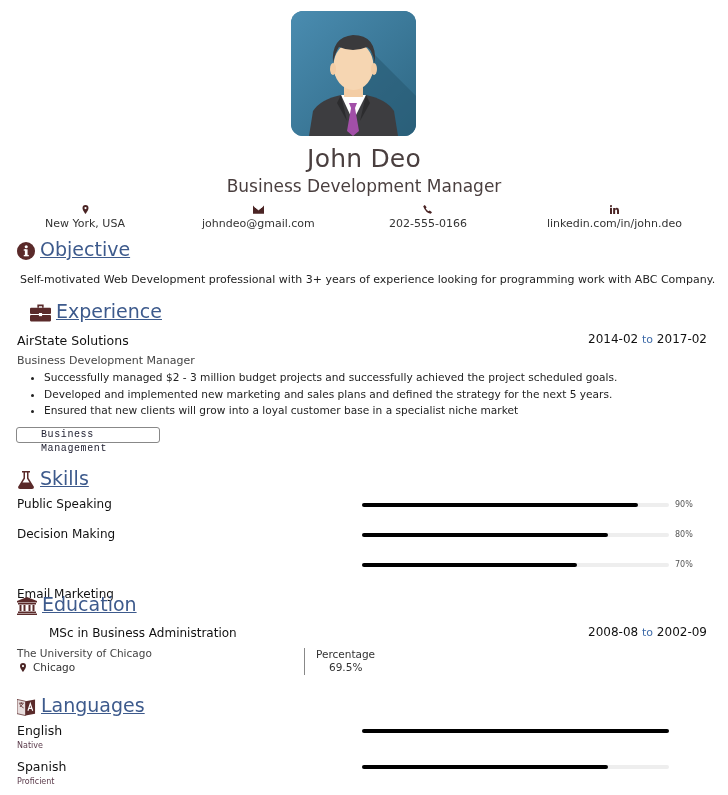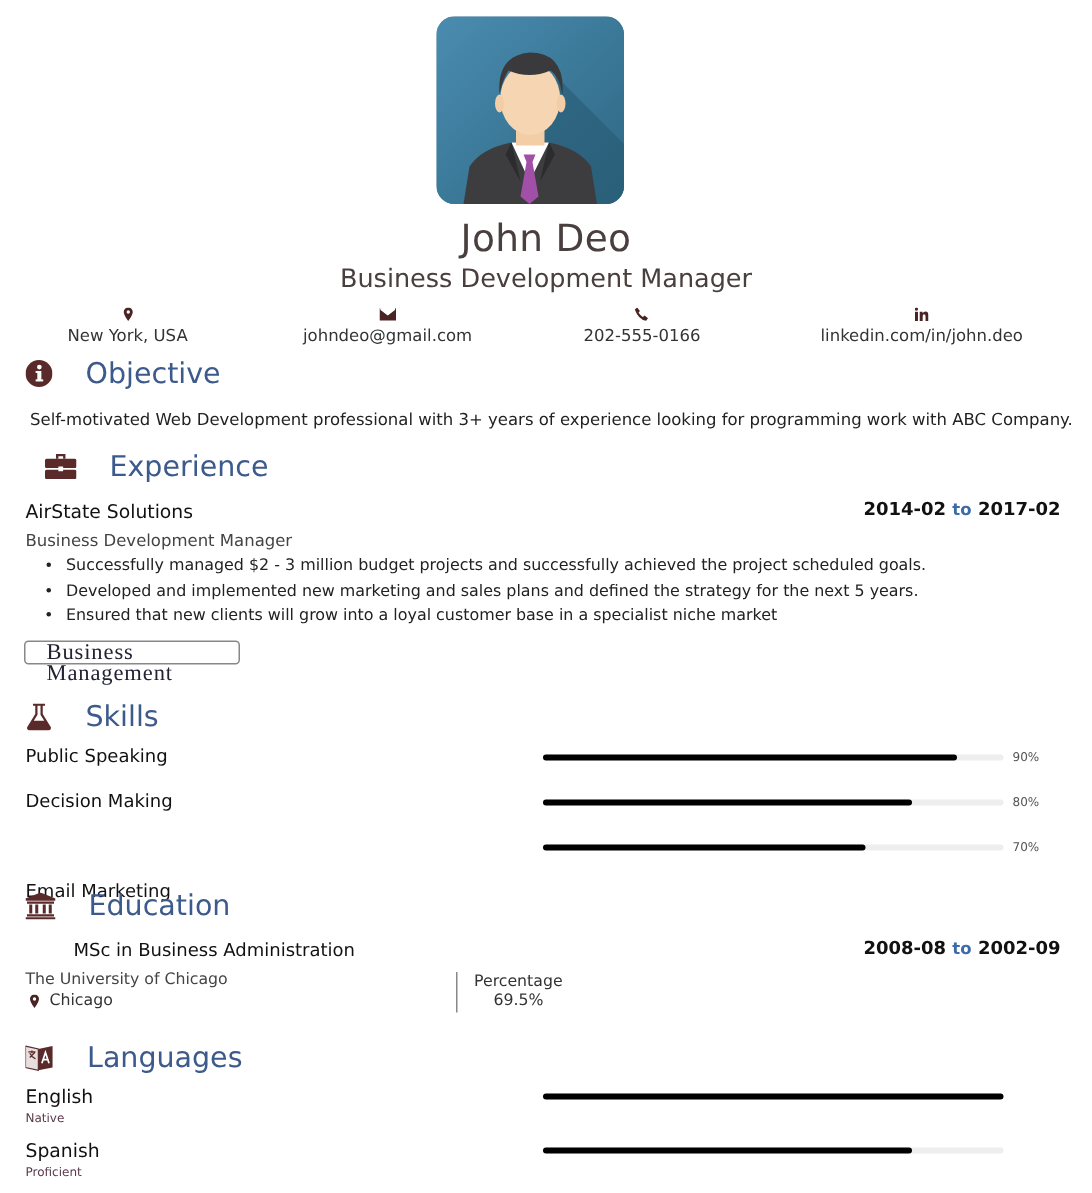--- a/index.html
+++ b/index.html
@@ -18,37 +18,37 @@
     position: absolute; left: 0; top: 176px; width: 728px; text-align: center;
     font-size: 17px; color: #4a3f3f;
   }
   .contact {
     position: absolute; top: 205px; font-size: 11px; color: #333; white-space: nowrap;
     display: flex; align-items: center; gap: 3px; flex-direction: column;
   }
   .contact svg { width: 9px; height: 9px; fill: #4a2424; }
 
   .section-head {
-    position: absolute; left: 17px; display: flex; align-items: center; gap: 22px;
-    font-size: 19px; color: #3d5a8c;
+    position: absolute; left: 17px; display: flex; align-items: flex-end; gap: 5px;
+    font-size: 19px; color: #3d5a8c; text-decoration: underline;
   }
   .section-head svg { width: 18px; height: 18px; fill: #5a2a2a; }
 
   .objective-text { position: absolute; left: 20px; top: 273px; font-size: 11px; color: #222; }
 
   .company { position: absolute; left: 17px; top: 333px; font-size: 12.5px; color: #111; }
-  .daterange { position: absolute; right: 21px; font-size: 12px; color: #111; white-space: nowrap; font-weight: bold; }
+  .daterange { position: absolute; right: 21px; font-size: 12px; color: #111; white-space: nowrap; }
   .daterange .to { color: #3d6aa8; font-size: 11px; }
   .role { position: absolute; left: 17px; top: 354px; font-size: 11px; color: #444; }
   .bullets { position: absolute; left: 44px; top: 369px; font-size: 10.6px; color: #222; list-style: disc; }
   .bullets li { height: 16.5px; line-height: 16.5px; }
   .tag {
     position: absolute; left: 16px; top: 427px; width: 144px; height: 16px;
-    border: 1px solid #888; border-radius: 3px; font-size: 15px; color: #223;
-    padding-left: 14px; line-height: 14px; letter-spacing: 0.6px; font-family: Liberation Serif, serif;
+    border: 1px solid #888; border-radius: 3px; font-size: 10px; color: #223;
+    padding-left: 24px; line-height: 14px; letter-spacing: 0.6px; font-family: Liberation Mono, monospace;
   }
 
   .skill-label { position: absolute; left: 17px; font-size: 12px; color: #111; }
   .bar-track { position: absolute; left: 362px; width: 307px; height: 4px; background: #eeeeee; border-radius: 2px; }
   .bar-fill { height: 4px; background: #000; border-radius: 2px; }
   .bar-pct { position: absolute; left: 675px; font-size: 8px; color: #555; }
 
   .degree { position: absolute; left: 17px; top: 626px; font-size: 12px; color: #111; margin-left: 32px; }
   .school { position: absolute; left: 17px; top: 647px; font-size: 10.5px; color: #444; }
   .city { position: absolute; left: 19px; top: 661px; font-size: 10.5px; color: #333; display: flex; align-items: center; gap: 6px; }

